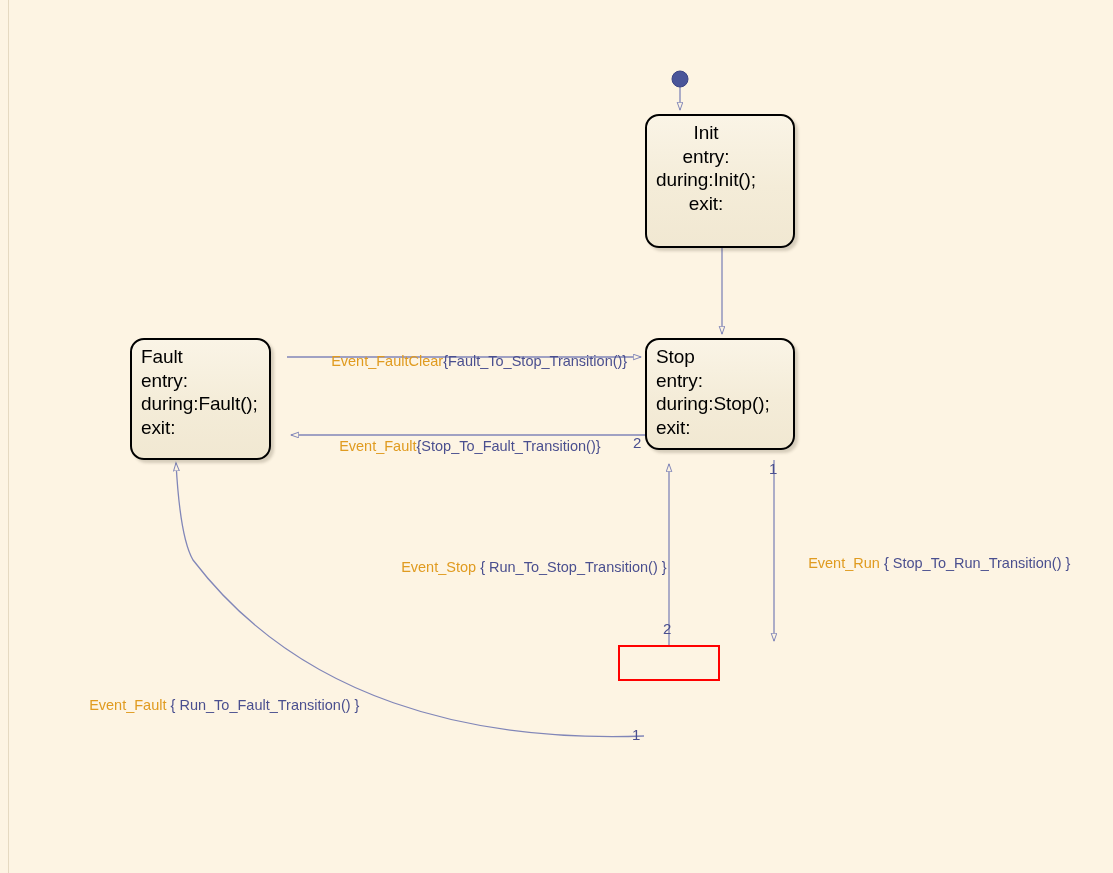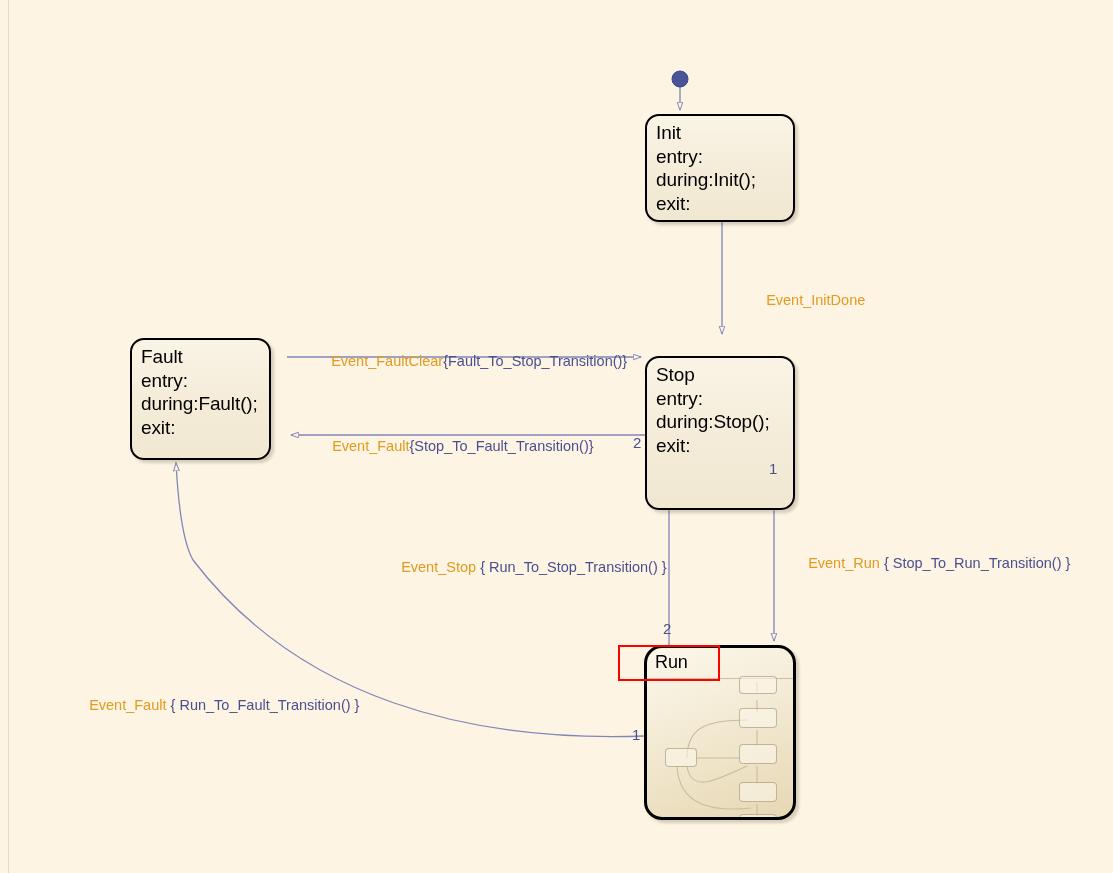--- a/index.html
+++ b/index.html
@@ -132,79 +132,50 @@
       <path d="M 669 645 L 669 464" marker-end="url(#ahead)"></path>
 
       <path d="M 774 460 L 774 641" marker-end="url(#ahead)"></path>
 
       <path d="M 644 736 C 470 742 300 700 193 560 C 182 541 178 500 176 463" marker-end="url(#ahead)"></path>
     </g>
 
     <circle cx="680" cy="79" r="8" fill="#4a5599" stroke="#3b4485" stroke-width="1"></circle>
   </svg>
 
-  <div class="state" style="left:645px; top:114px; width:150px; height:108px;">
+  <div class="state" style="left:645px; top:114px; width:150px; height:134px;text-align:center;">
     <div class="state-label">Init
 entry:
 during:Init();
 exit:</div>
   </div>
 
   <div class="state" style="left:130px; top:338px; width:141px; height:122px;">
     <div class="state-label">Fault
 entry:
 during:Fault();
 exit:</div>
   </div>
 
-  <div class="state" style="left:645px; top:356px; width:150px; height:154px;">
+  <div class="state" style="left:645px; top:338px; width:150px; height:112px;">
     <div class="state-label">Stop
 entry:
 during:Stop();
 exit:</div>
   </div>
 
-  <div class="state subchart" style="left:644px; top:645px; width:152px; height:175px;">
-    <div class="subchart-divider"></div>
-
-    <svg style="position:absolute; left:0; top:0; width:152px; height:175px;" viewBox="0 0 152 175" xmlns="http://www.w3.org/2000/svg">
-      <g stroke="#cabc9e" stroke-width="1.1" fill="none">
-        <path d="M 110 34 L 110 44"></path>
-        <path d="M 110 52 L 110 64"></path>
-        <path d="M 110 82 L 110 98"></path>
-        <path d="M 110 118 L 110 136"></path>
-        <path d="M 110 156 L 110 168"></path>
-        <path d="M 50 110 L 92 110"></path>
-        <path d="M 40 110 C 40 78 62 72 100 72"></path>
-        <path d="M 40 118 C 44 146 70 132 100 118"></path>
-        <path d="M 30 118 C 32 158 66 164 104 160"></path>
-      </g>
-    </svg>
-
-    <div class="mini" style="left:92px; top:28px; width:38px; height:18px;"></div>
-    <div class="mini" style="left:92px; top:60px; width:38px; height:20px;"></div>
-    <div class="mini" style="left:92px; top:96px; width:38px; height:20px;"></div>
-    <div class="mini" style="left:92px; top:134px; width:38px; height:20px;"></div>
-    <div class="mini" style="left:92px; top:166px; width:38px; height:20px;"></div>
-    <div class="mini" style="left:18px; top:100px; width:32px; height:19px;"></div>
-
-    <div class="state-label">Run</div>
-  </div>
 
   <div class="selection-rect" style="left:618px; top:645px; width:102px; height:36px;"></div>
 
-  <div class="edge-label" style="left:750px; top:275px;">
-    <span class="ev">Event_InitDone</span><span class="ac"></span>
-  </div>
 
   <div class="edge-label" style="left:315px; top:336px;">
     <span class="ev">Event_FaultClear</span><span class="ac">{Fault_To_Stop_Transition()}</span>
   </div>
 
-  <div class="edge-label" style="left:316px; top:421px;">
+  <div class="edge-label" style="left:323px; top:421px;">
     <span class="ev">Event_Fault</span><span class="ac">{Stop_To_Fault_Transition()}</span>
   </div>
 
   <div class="edge-label" style="left:385px; top:542px;text-align:center;">
     <span class="ev">Event_Stop</span><span class="ac"> { Run_To_Stop_Transition() }</span>
   </div>
 
   <div class="edge-label" style="left:792px; top:538px;">
     <span class="ev">Event_Run</span><span class="ac"> { Stop_To_Run_Transition() }</span>
   </div>

